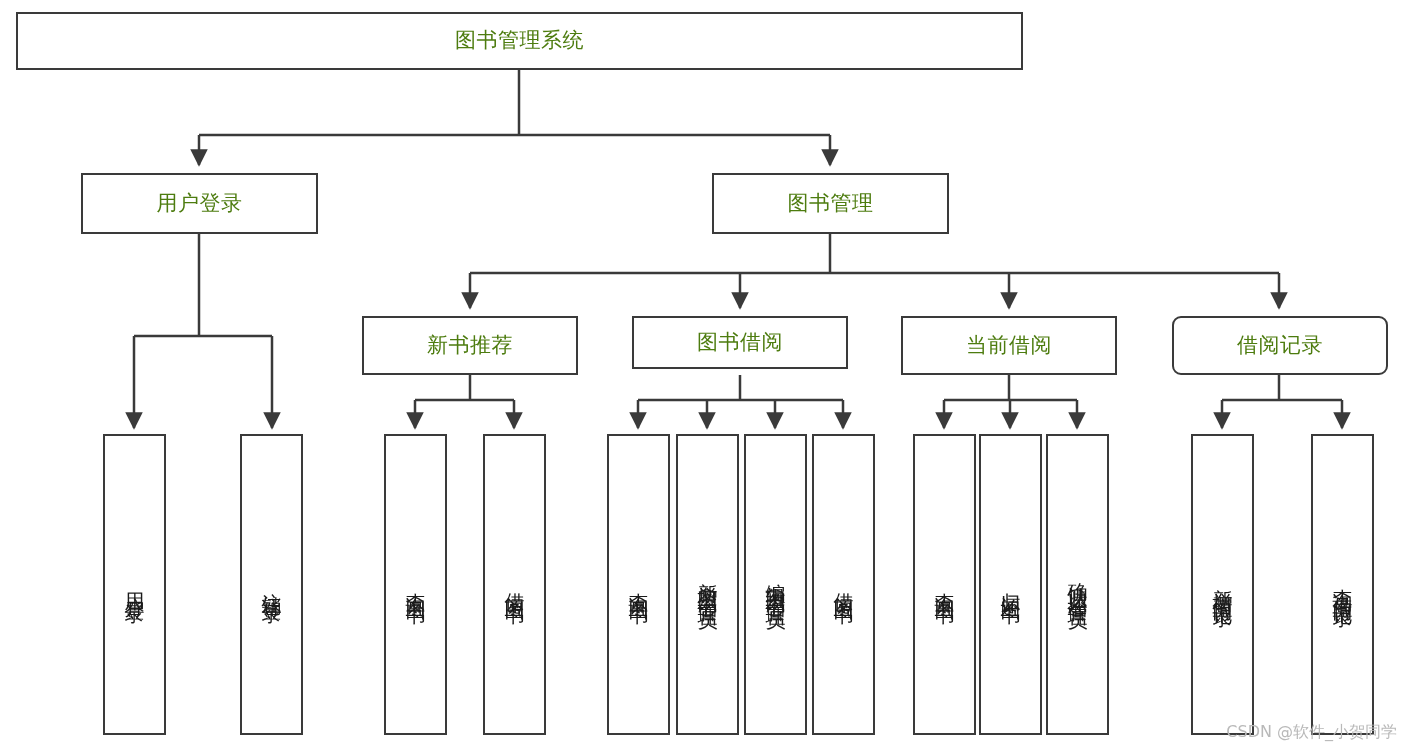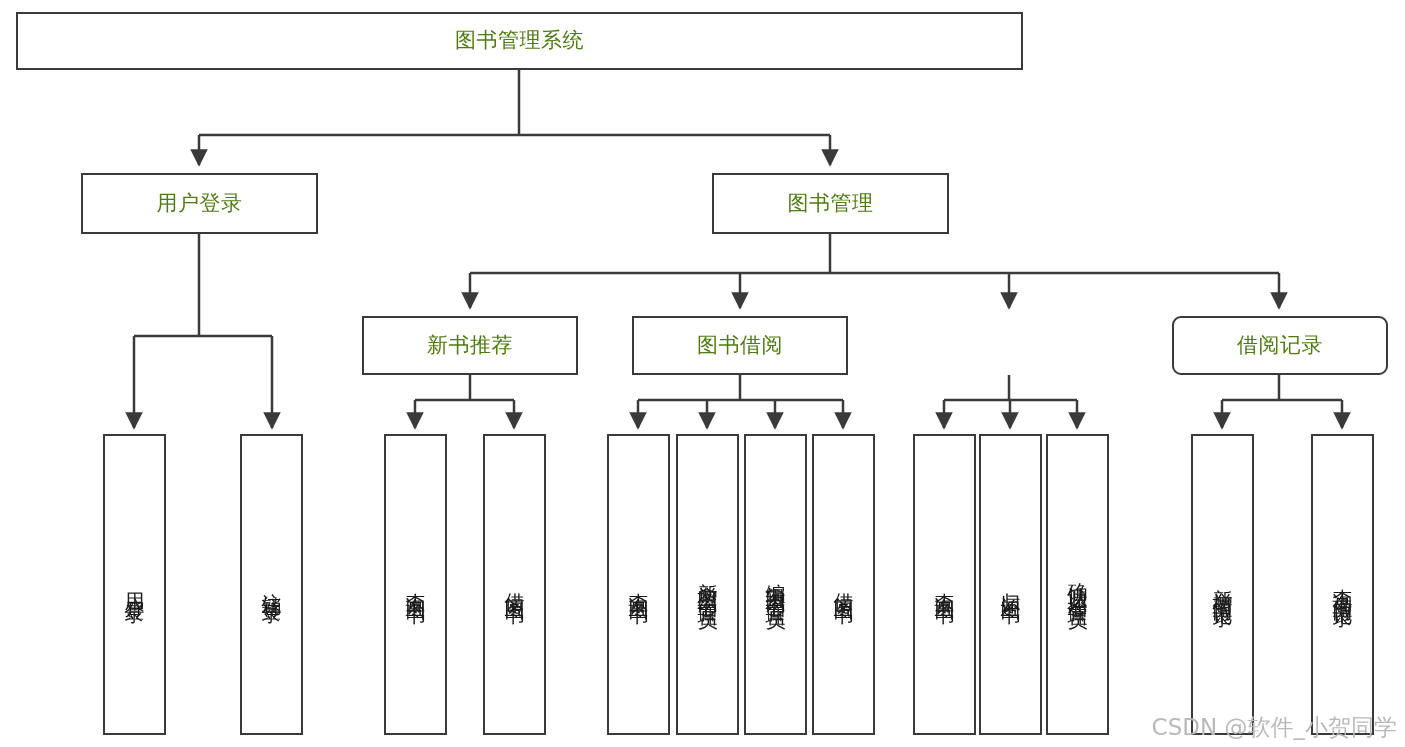--- a/index.html
+++ b/index.html
@@ -54,21 +54,21 @@
     display: block;
   }
   .leaf-box {
     align-items: center;
     justify-content: center;
   }
   .watermark {
     position: absolute;
     right: 8px;
     bottom: 4px;
-    font-size: 23px;
+    font-size: 16px;
     color: #b9b9b9;
     white-space: nowrap;
     font-family: "DejaVu Sans", "Liberation Sans", sans-serif;
   }
 </style>
 </head>
 <body>
 
 <div id="diagram-root">
 
@@ -131,24 +131,27 @@
   </div>
 
   <div class="node-box" style="left:712px; top:173px; width:237px; height:61px;">
     <span class="node-label-h">图书管理</span>
   </div>
 
   <div class="node-box" style="left:362px; top:316px; width:216px; height:59px;">
     <span class="node-label-h">新书推荐</span>
   </div>
 
-  <div class="node-box" style="left:632px; top:316px; width:216px; height:59px;">
+  <div class="node-box" style="left:632px; top:316px; width:216px; height:53px;">
     <span class="node-label-h">图书借阅</span>
   </div>
 
+  <div class="node-box" style="left:901px; top:316px; width:216px; height:59px;">
+    <span class="node-label-h">当前借阅</span>
+  </div>
 
   <div class="node-box" style="left:1172px; top:316px; width:216px; height:59px;border-radius:9px;">
     <span class="node-label-h">借阅记录</span>
   </div>
 
   <div class="node-box leaf-box" style="left:103px; top:434px; width:63px; height:301px;">
     <span class="node-label-v">用户登录</span>
   </div>
   <div class="node-box leaf-box" style="left:240px; top:434px; width:63px; height:301px;">
     <span class="node-label-v">注销登录</span>

